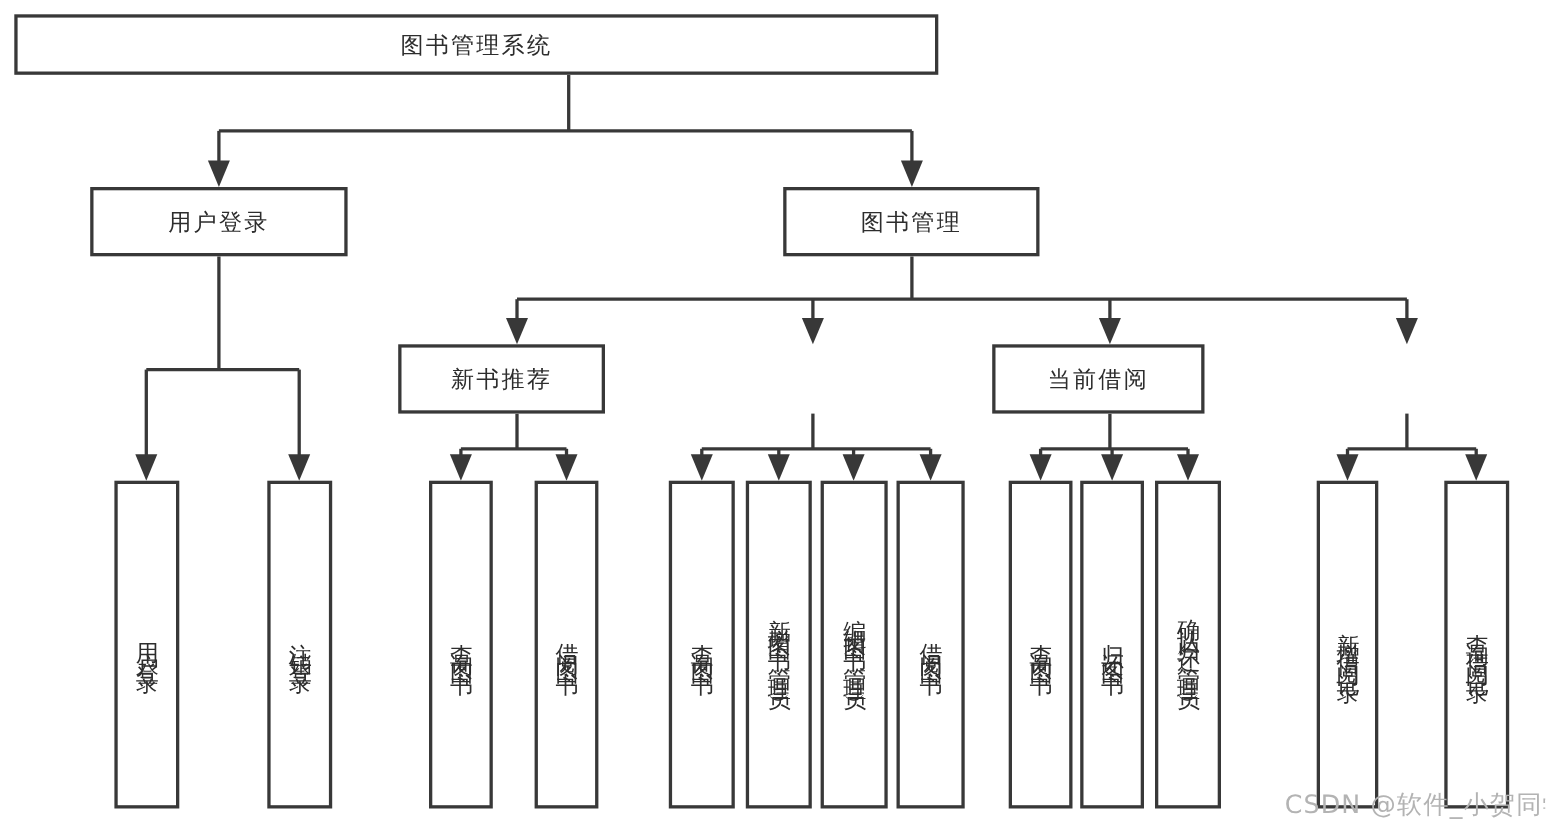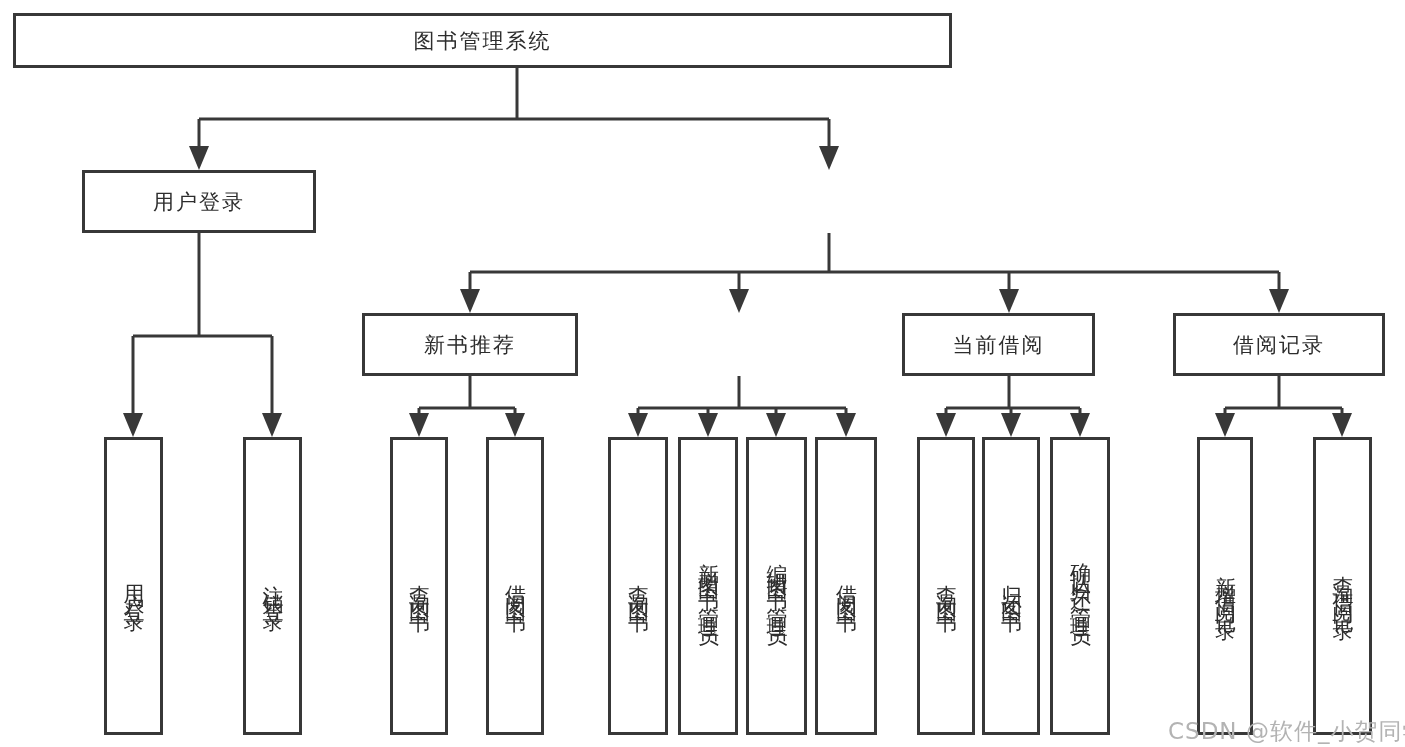--- a/index.html
+++ b/index.html
@@ -141,27 +141,27 @@
     <g>
       <path d="M1279 376 V408"></path>
       <path d="M1225 408 H1342"></path>
       <path d="M1225 408 V419"></path>
       <polygon points="1215,413 1235,413 1225,437"></polygon>
       <path d="M1342 408 V419"></path>
       <polygon points="1332,413 1352,413 1342,437"></polygon>
     </g>
   </svg>
 
-  <div class="node title" style="left:13px; top:13px; width:939px; height:55px;text-align:right;">图书管理系统</div>
+  <div class="node title" style="left:13px; top:13px; width:840px; height:55px;text-align:right;">图书管理系统</div>
 
   <div class="node" style="left:82px; top:170px; width:234px; height:63px;">用户登录</div>
-
-  <div class="node" style="left:362px; top:313px; width:216px; height:63px;">新书推荐</div>
+  <div class="node" style="left:712px; top:170px; width:233px; height:63px;">图书管理</div>
+
+  <div class="node" style="left:362px; top:313px; width:188px; height:63px;">新书推荐</div>
   <div class="node" style="left:902px; top:313px; width:193px; height:63px;">当前借阅</div>
-  <div class="node" style="left:1173px; top:313px; width:212px; height:63px;">借阅记录</div>
 
   <div class="vnode" style="left:104px; top:437px; width:59px; height:298px;">
     <span>用户登录</span>
   </div>
   <div class="vnode" style="left:243px; top:437px; width:59px; height:298px;">
     <span>注销登录</span>
   </div>
 
   <div class="vnode" style="left:390px; top:437px; width:58px; height:298px;">
     <span>查询图书</span>

